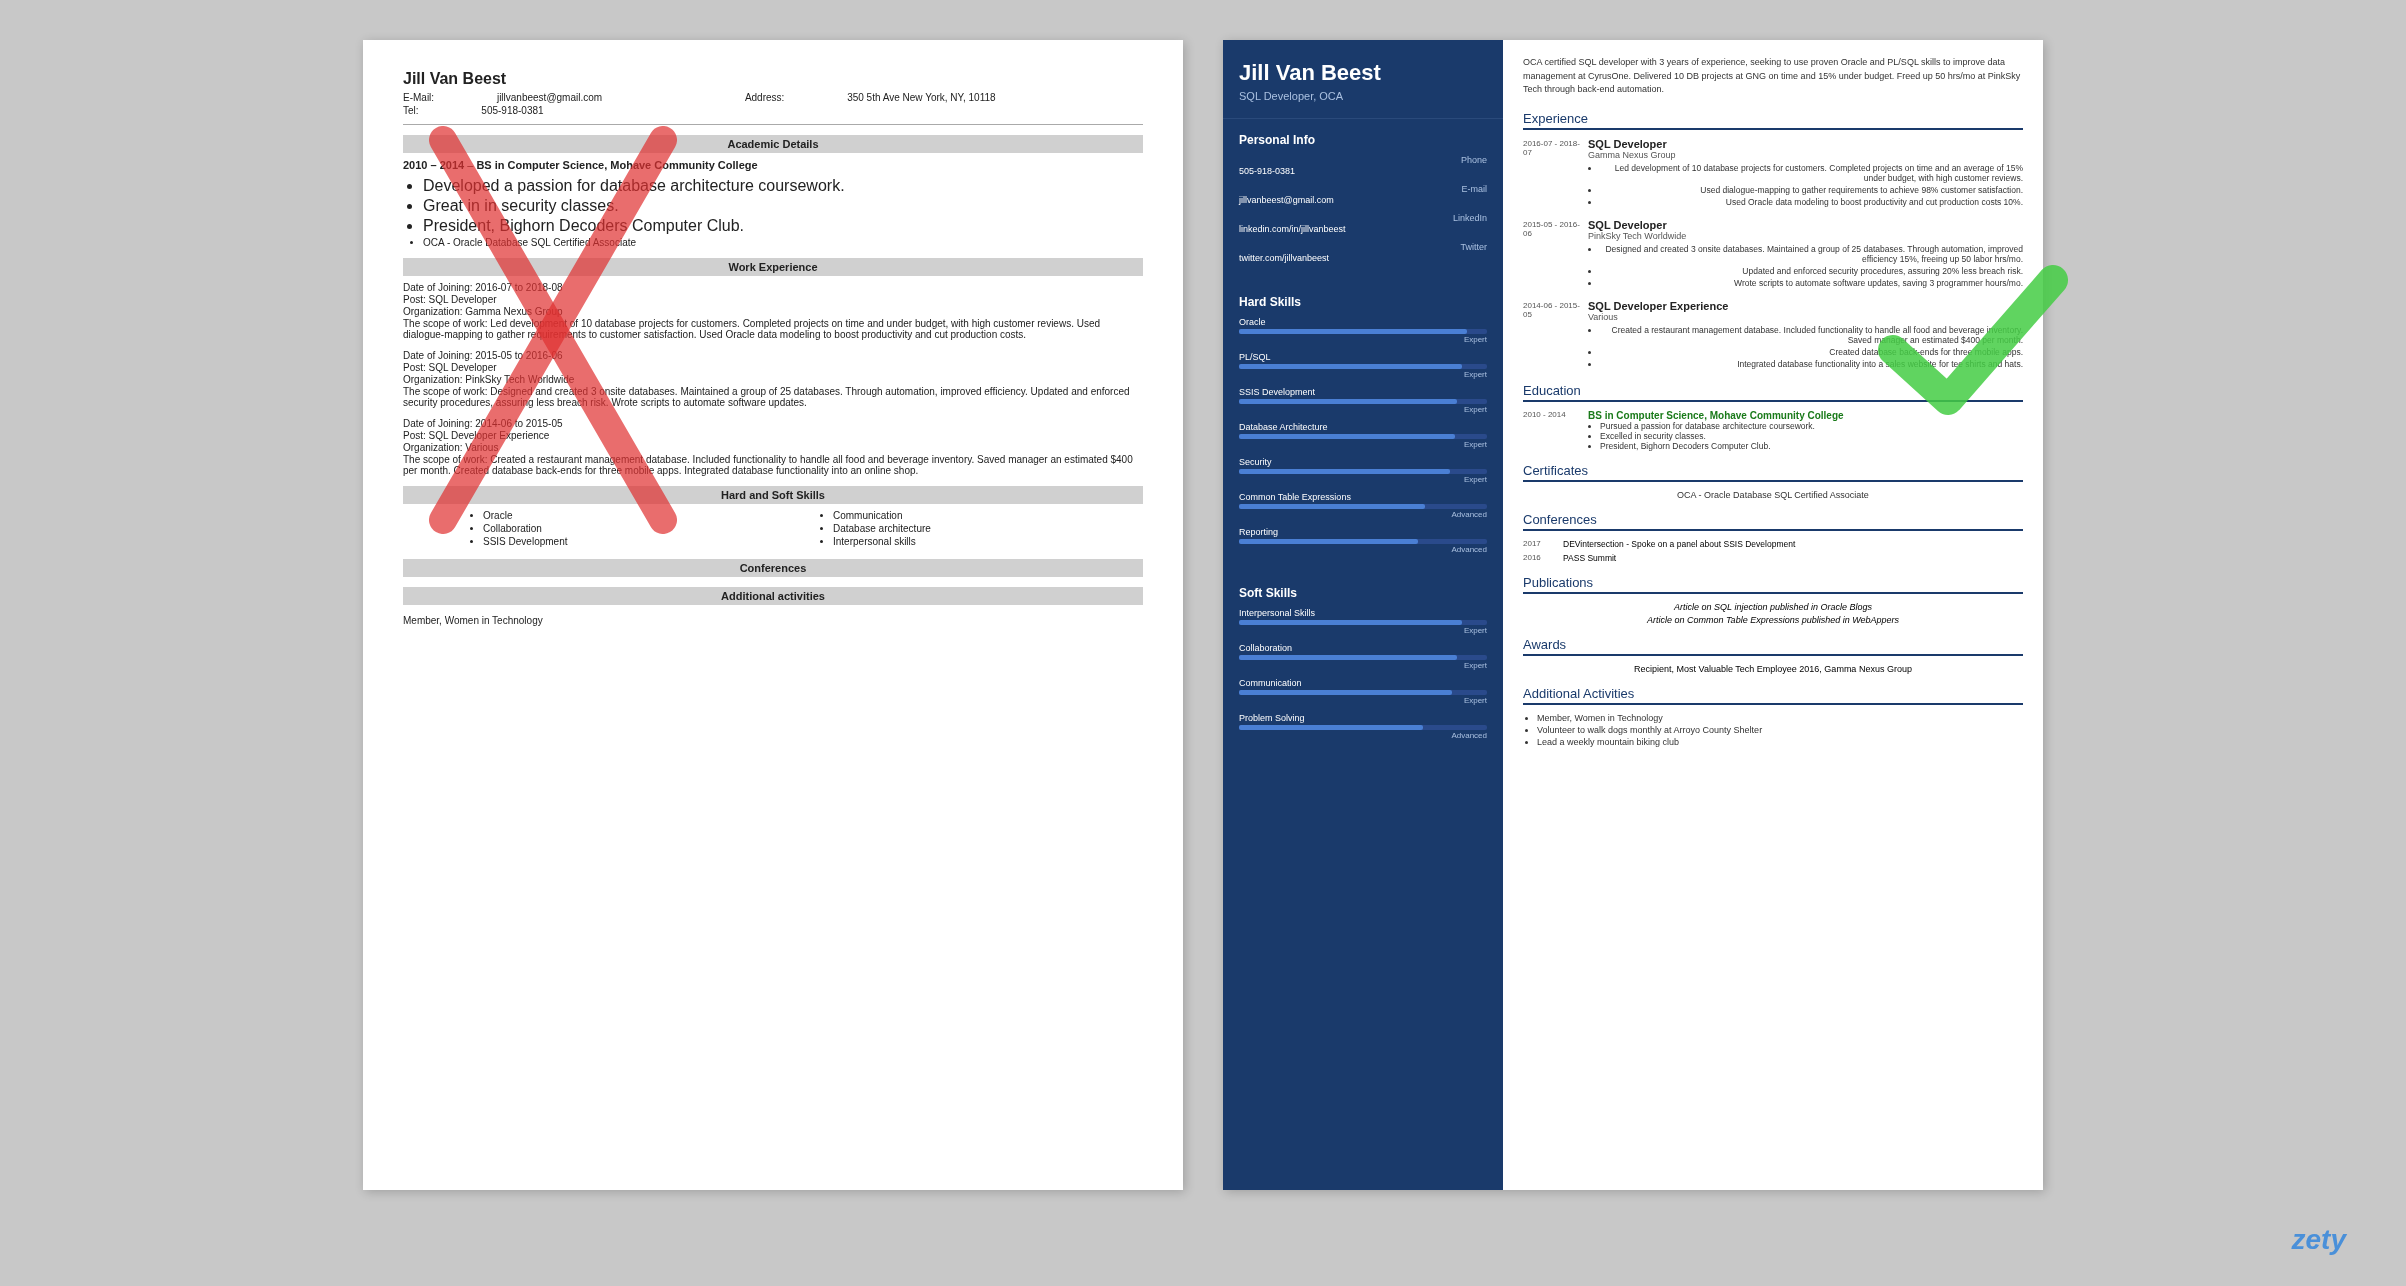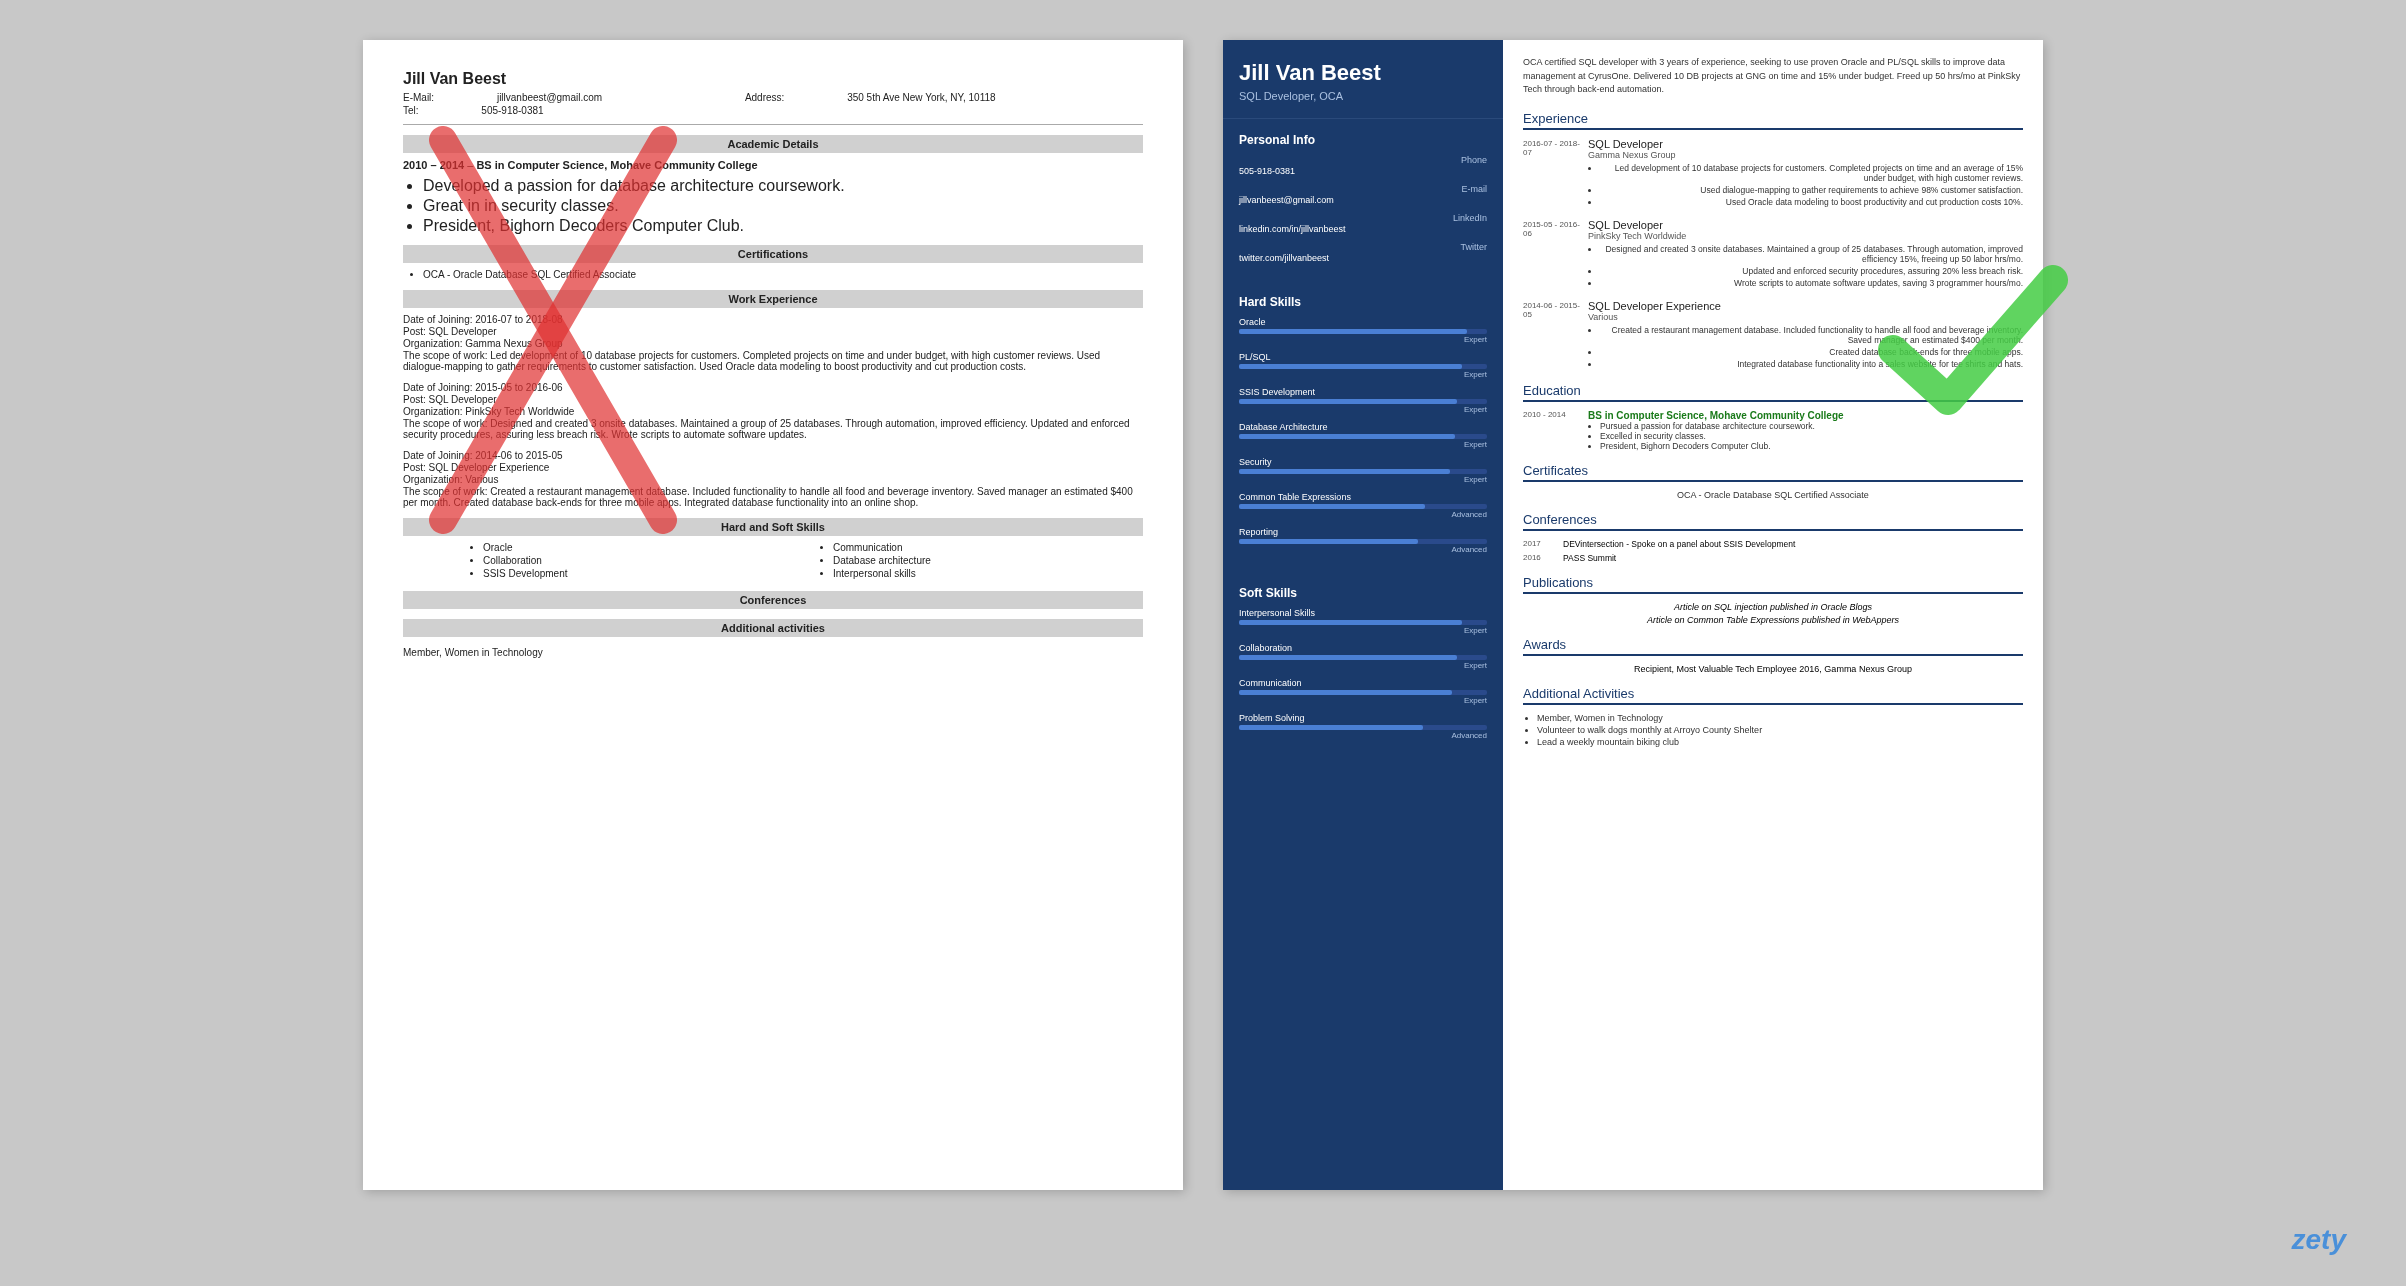--- a/index.html
+++ b/index.html
@@ -236,21 +236,21 @@
       color: #555;
       width: 65px;
       flex-shrink: 0;
       padding-top: 1px;
     }
     .exp-content {
       flex: 1;
     }
     .exp-job-title {
       font-size: 11px;
-      font-weight: normal;
+      font-weight: bold;
       color: #222;
     }
     .exp-company {
       font-size: 9px;
       color: #555;
       margin-bottom: 3px;
     }
     .exp-bullets {
       list-style: disc;
       padding-left: 12px;
@@ -375,21 +375,20 @@
       <span class="title">2010 – 2014</span>
       <span> – </span>
       <span class="title">BS in Computer Science, Mohave Community College</span>
     </div>
     <ul class="bullet-list">
       <li>Developed a passion for database architecture coursework.</li>
       <li>Great in in security classes.</li>
       <li>President, Bighorn Decoders Computer Club.</li>
     </ul>
 
-    <div class="section-title">Certifications</div>
     <ul class="cert-list">
       <li>OCA - Oracle Database SQL Certified Associate</li>
     </ul>
 
     <div class="section-title">Work Experience</div>
     <div class="work-entry">
       <div class="field"><span class="label"></span><span>Date of Joining: 2016-07 to 2018-08</span></div>
       <div class="field"><span>Post: SQL Developer</span></div>
       <div class="field"><span>Organization: Gamma Nexus Group</span></div>
       <div class="scope"><span>The scope of work: Led development of 10 database projects for customers. Completed projects on time and under budget, with high customer reviews. Used dialogue-mapping to gather requirements to customer satisfaction. Used Oracle data modeling to boost productivity and cut production costs.</span></div>

